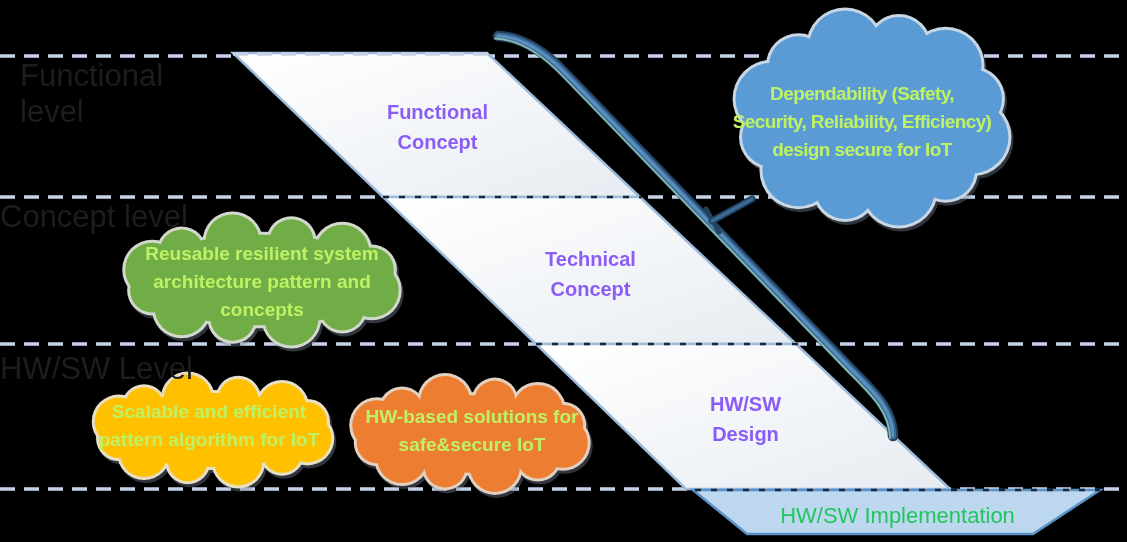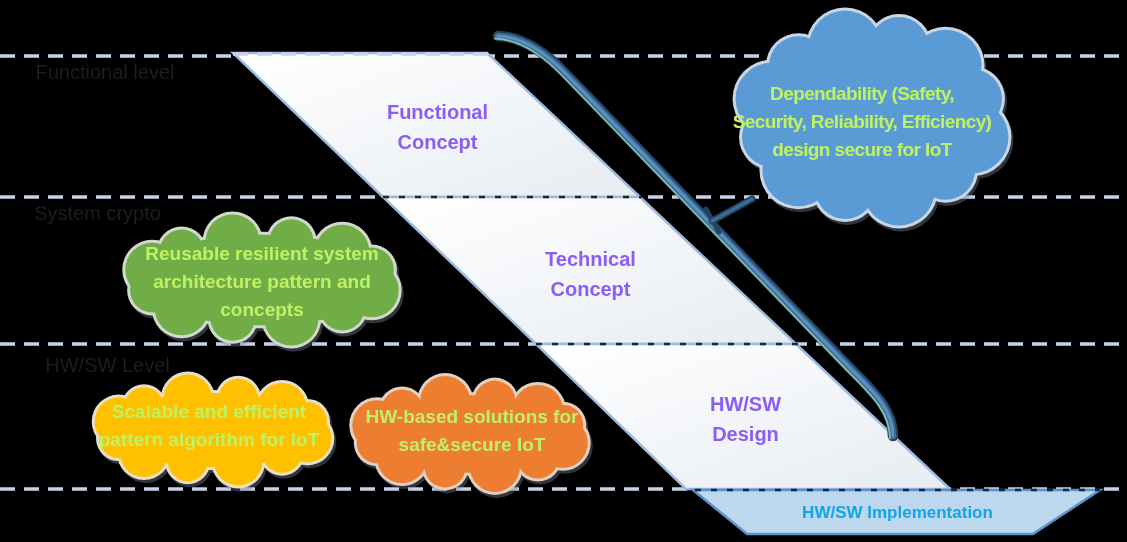--- a/index.html
+++ b/index.html
@@ -1,27 +1,27 @@
 <!DOCTYPE html>
 <html><head>
 <meta charset="utf-8">
 <style>
   html,body{margin:0;padding:0;background:#000;}
   .stage{position:relative;width:1127px;height:542px;background:#000;overflow:hidden;
          font-family:"Liberation Sans",sans-serif;}
   .stage svg{position:absolute;left:0;top:0;}
-  .level-label{position:absolute;text-align:center;color:#1d1d1d;font-size:20px;
-               font-weight:400;line-height:28px;}
+  .level-label{position:absolute;text-align:left;color:#1d1d1d;font-size:31px;
+               font-weight:400;line-height:36px;}
   .band-label{position:absolute;text-align:center;color:#8b5cf6;font-weight:bold;
               font-size:20px;line-height:30px;}
   .cloud-label{position:absolute;text-align:center;color:#bef264;font-weight:bold;
                font-size:19px;line-height:28px;}
   .cloud-label .line, .band-label .line, .level-label .line{display:block;white-space:nowrap;}
   .tight{letter-spacing:-0.6px;}
-  .impl-label{position:absolute;text-align:center;color:#0ea5e9;font-weight:bold;font-size:17px;}
+  .impl-label{position:absolute;text-align:center;color:#22c55e;font-weight:normal;font-size:22px;}
 </style>
 </head>
 <body>
 
 <div class="stage">
 
   <svg width="1127" height="542" viewBox="0 0 1127 542">
     <defs>
       <linearGradient id="bandGrad" x1="0" y1="0" x2="1" y2="1">
         <stop offset="0" stop-color="#ffffff"></stop>
@@ -172,21 +172,21 @@
         <circle cx="377.27112067624944" cy="425.1897997047102" r="25" fill="#ED7D31"></circle>
         <circle cx="402.1177490060914" cy="409.9300851684099" r="20.5" fill="#ED7D31"></circle>
         <circle cx="445.15337167015804" cy="401.1198848731201" r="25" fill="#ED7D31"></circle>
         <circle cx="494.84662832984196" cy="401.1198848731201" r="20.5" fill="#ED7D31"></circle>
         <circle cx="537.8822509939085" cy="409.9300851684099" r="25" fill="#ED7D31"></circle>
         <circle cx="562.7288793237506" cy="425.1897997047102" r="20.5" fill="#ED7D31"></circle>
       </g>
   </svg>
 
   <div class="level-label" style="left:20px;top:58px;width:170px;">Functional level</div>
-  <div class="level-label" style="left:0px;top:199px;width:195px;">System crypto</div>
+  <div class="level-label" style="left:0px;top:199px;width:195px;">Concept level</div>
   <div class="level-label" style="left:0px;top:351px;width:215px;">HW/SW Level</div>
 
   <div class="band-label" style="left:340px;top:97px;width:195px;">
     <span class="line">Functional</span>
     <span class="line">Concept</span>
   </div>
   <div class="band-label" style="left:493px;top:244px;width:195px;">
     <span class="line">Technical</span>
     <span class="line">Concept</span>
   </div>

